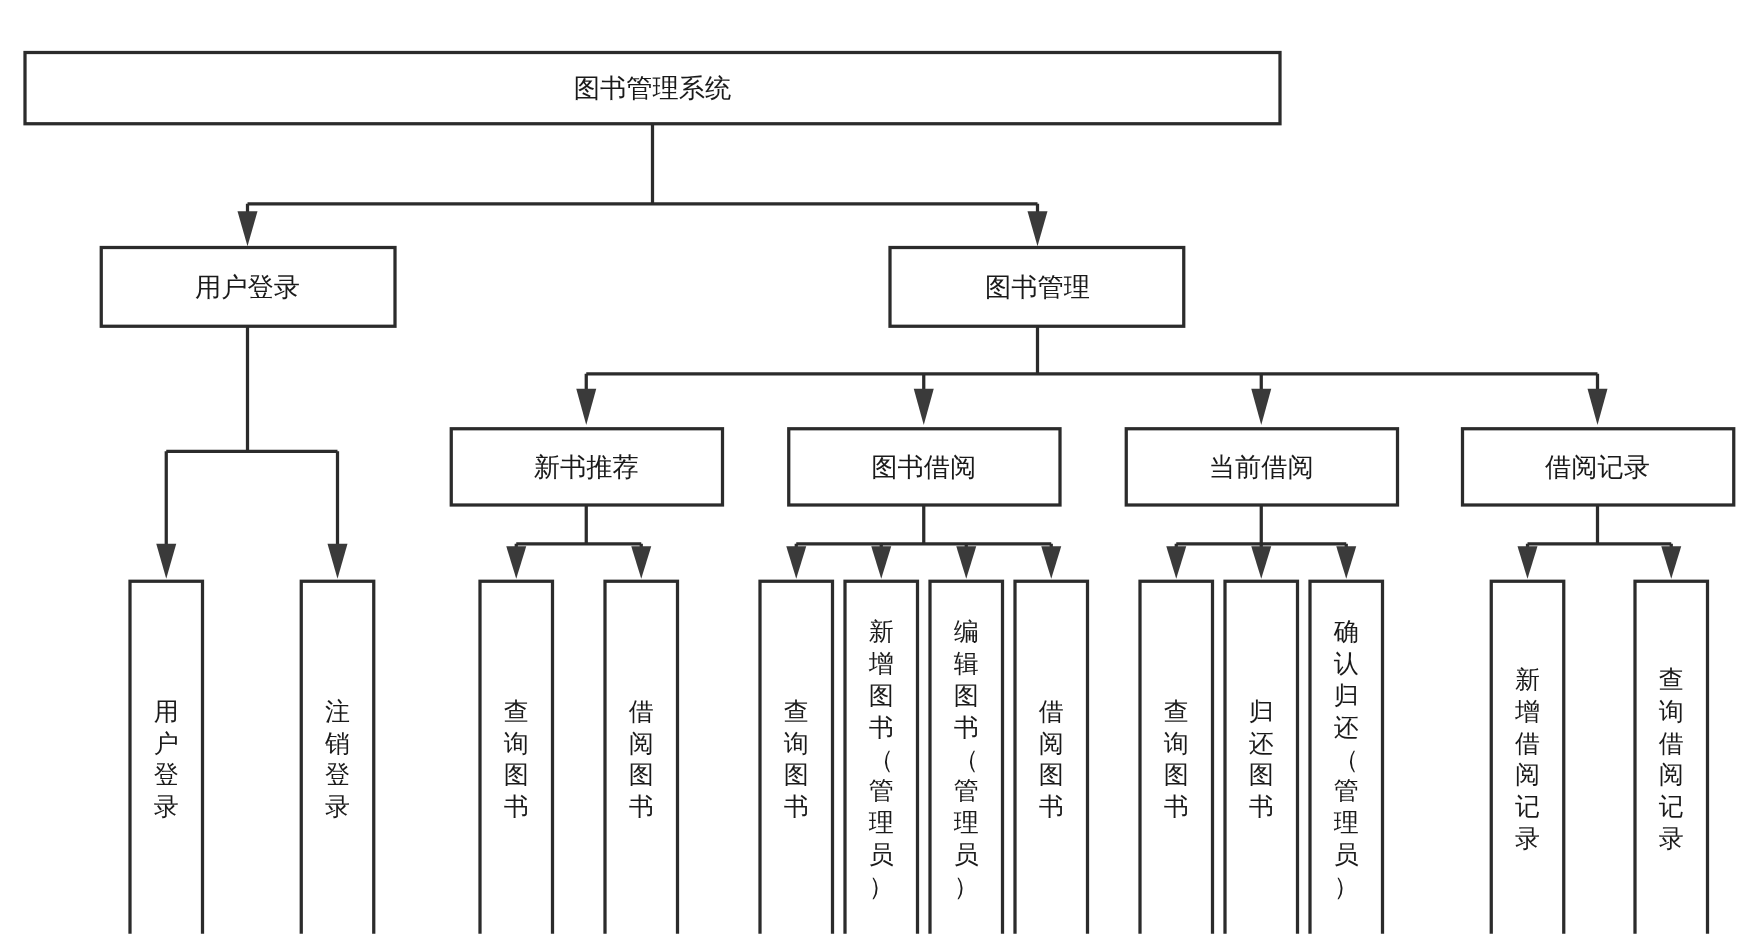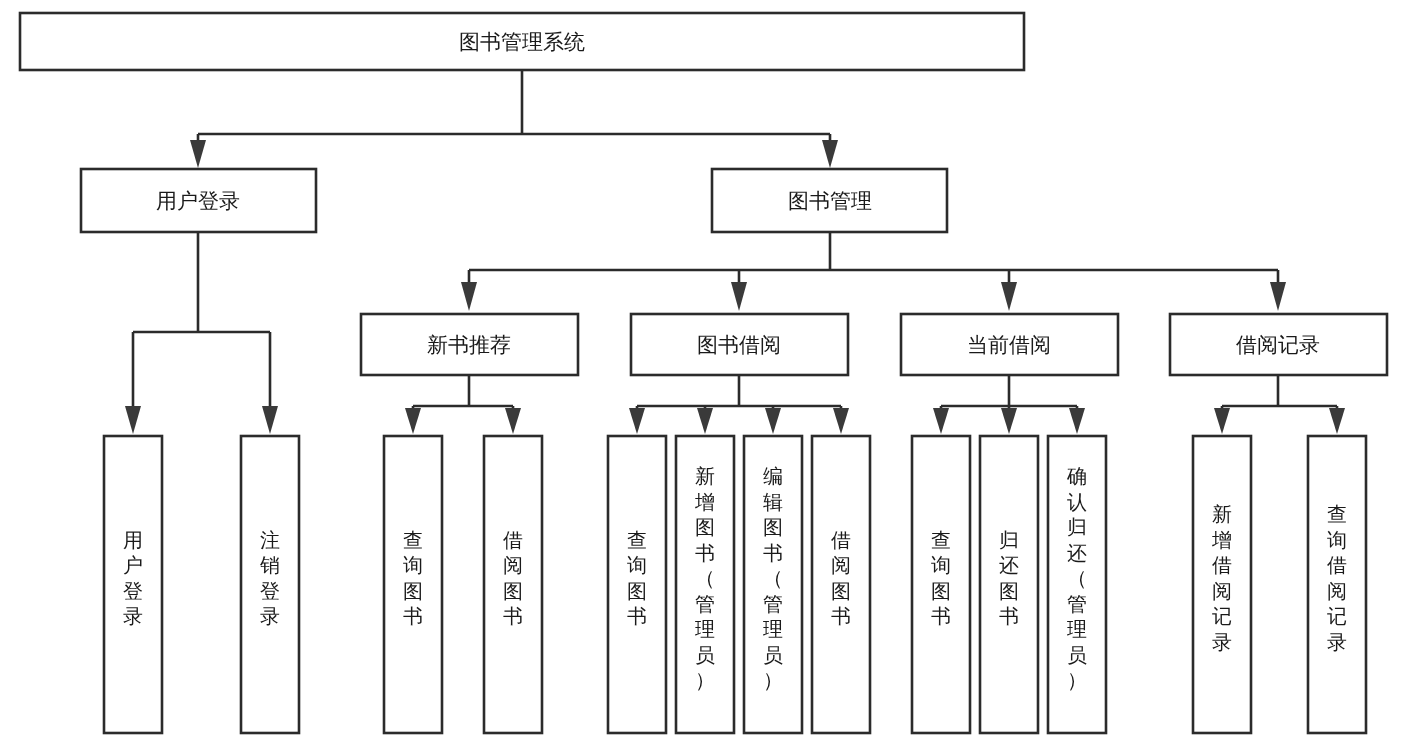--- a/index.html
+++ b/index.html
@@ -13,20 +13,21 @@
     height: 747px;
     font-family: "Liberation Sans", "DejaVu Sans", sans-serif;
     overflow: hidden;
     position: relative;
   }
   #diagram-root {
     position: relative;
     width: 1405px;
     height: 630px;
     background: #ffffff;
+    margin-top: 29px;
   }
   svg#diagram-svg {
     position: absolute;
     left: 0;
     top: 0;
     width: 1405px;
     height: 747px;
     display: block;
   }
   .node-box {

